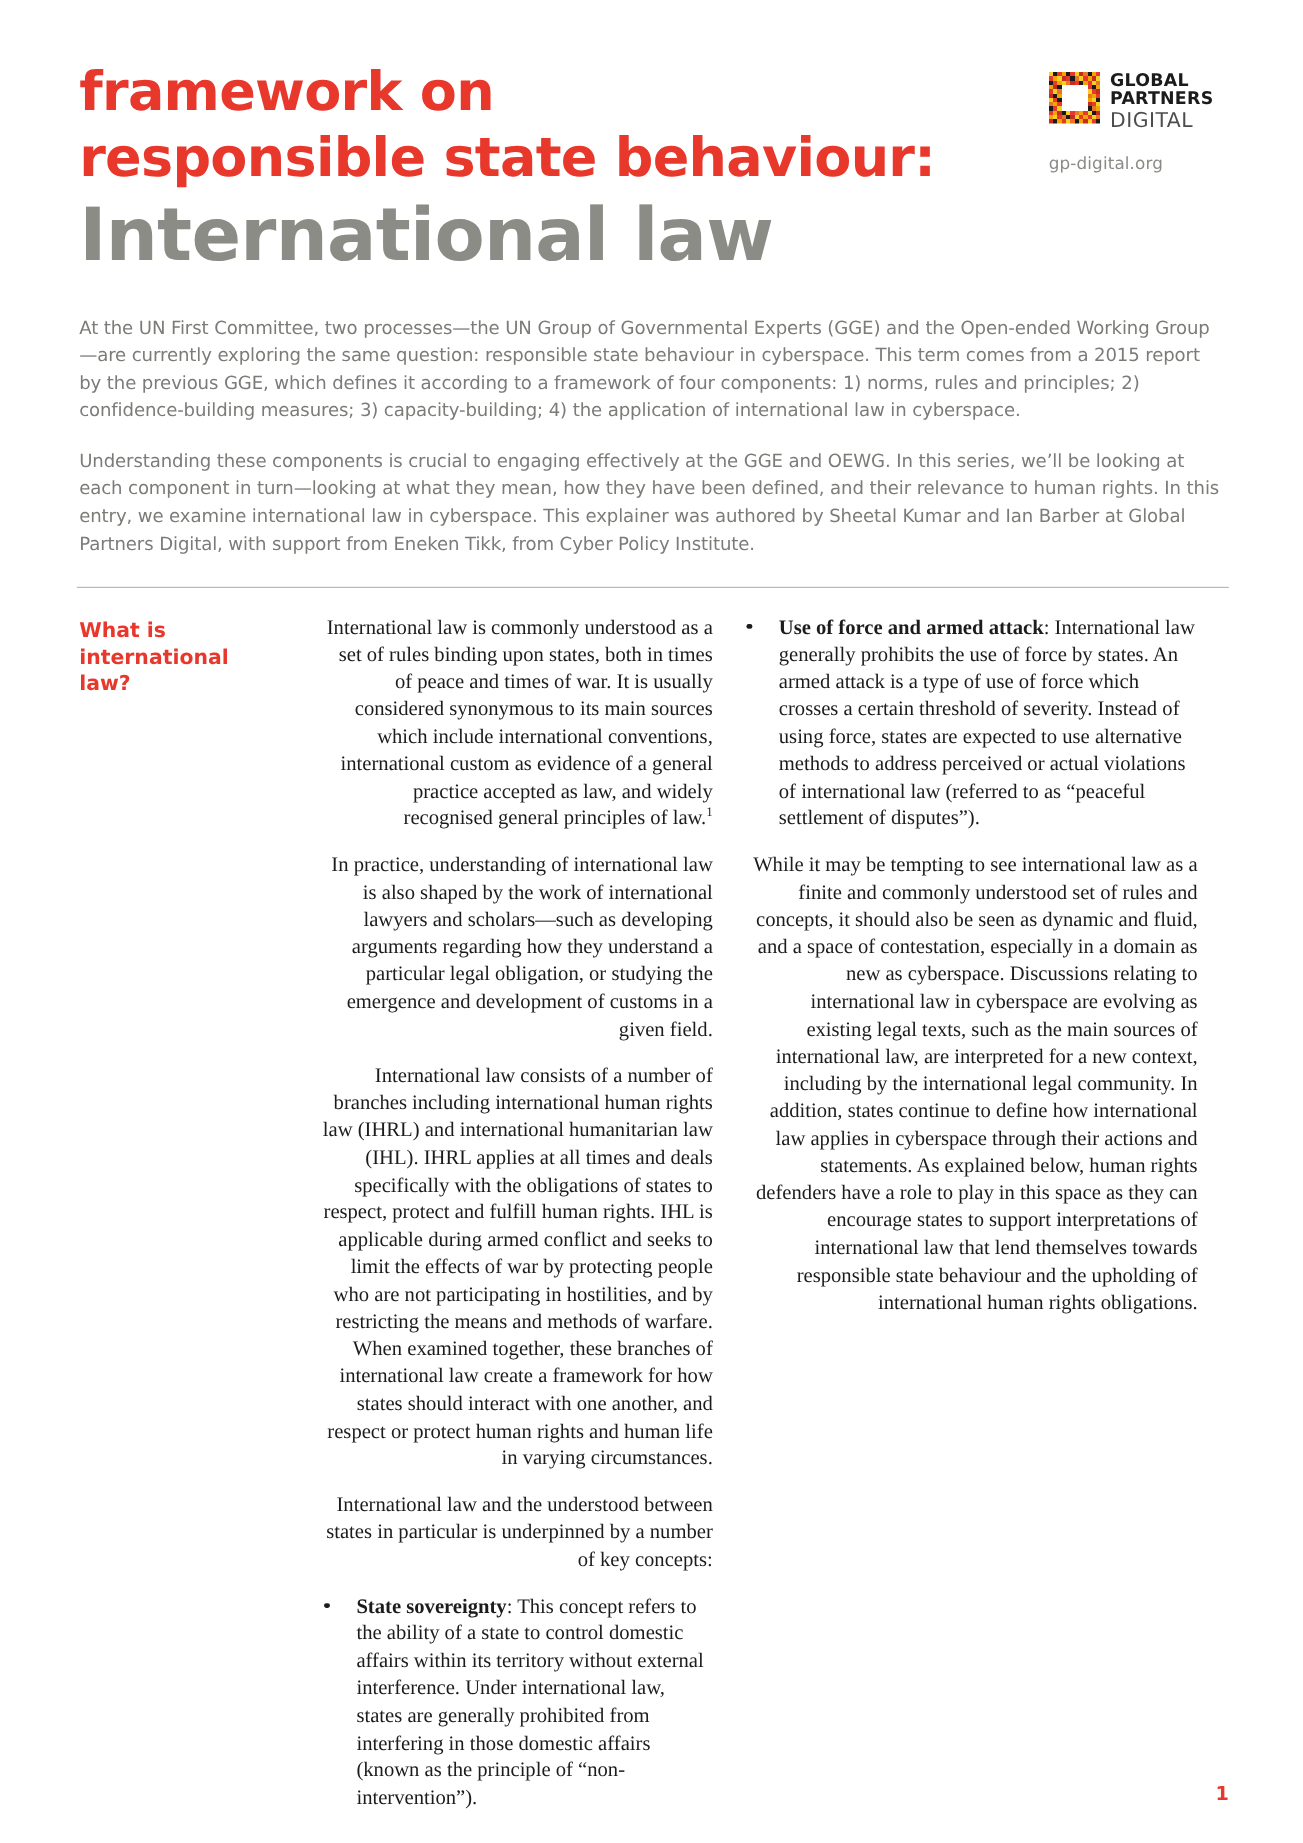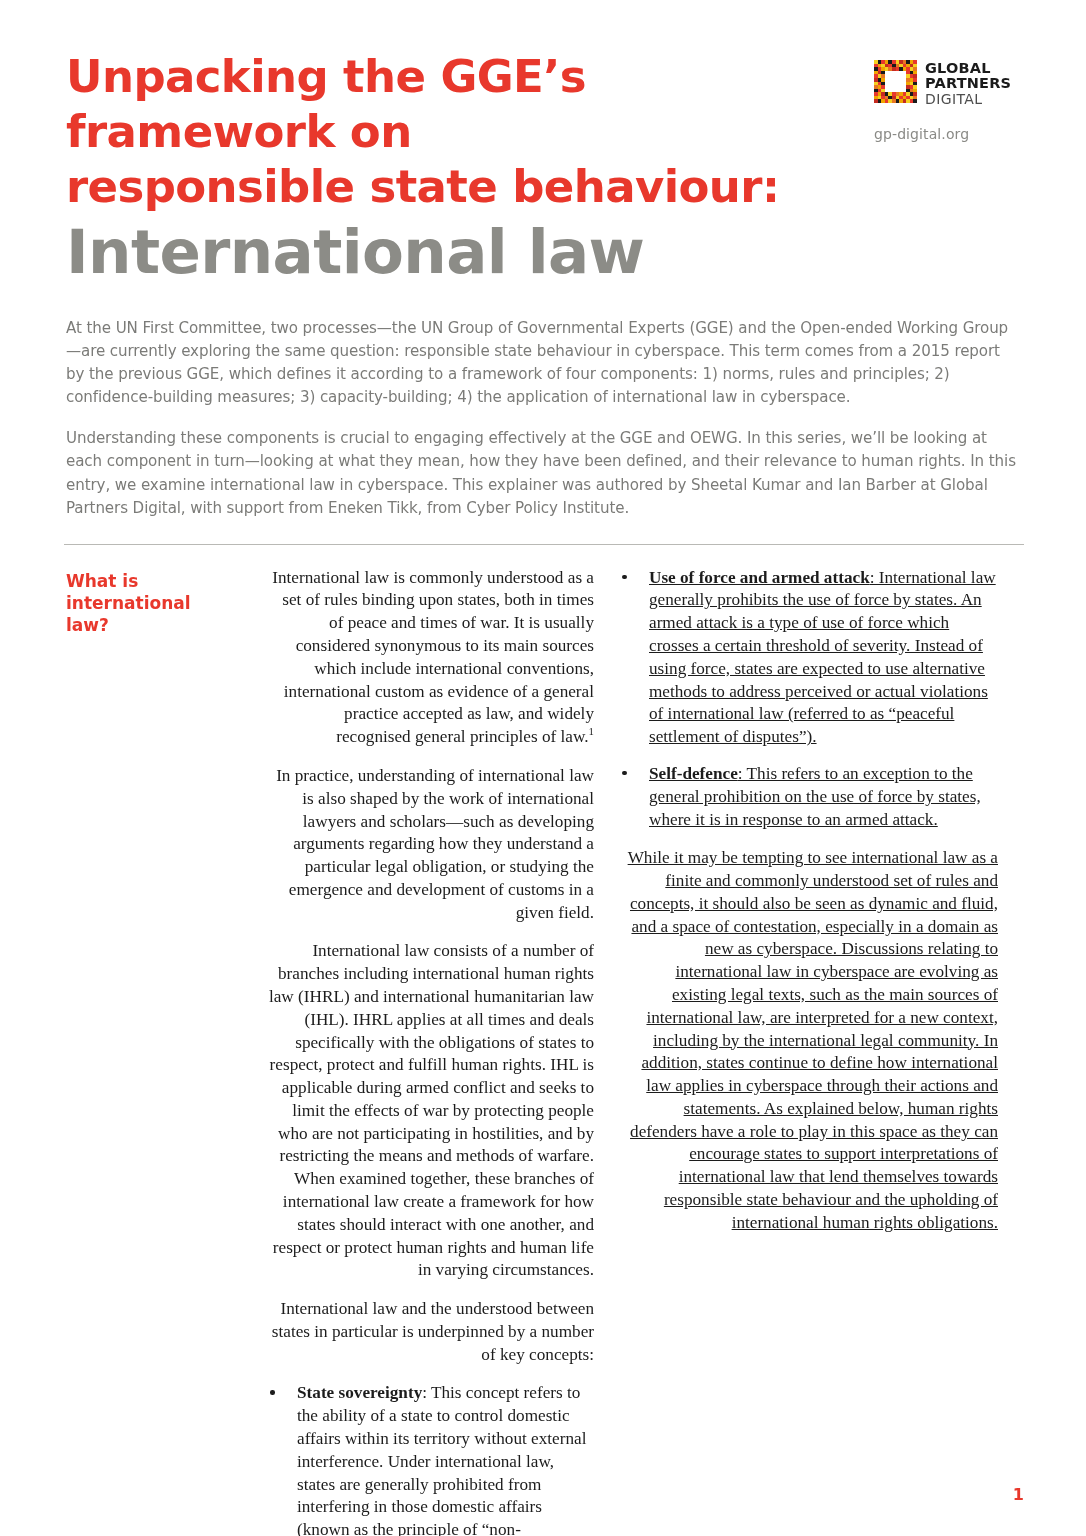--- a/index.html
+++ b/index.html
@@ -77,21 +77,21 @@
     padding-top: 1px;
   }
   .logo-global, .logo-partners {
     font-size: 14.5px;
     font-weight: bold;
     color: #1b1b1b;
     letter-spacing: 0.2px;
     display: block;
   }
   .logo-digital {
-    font-size: 14px;
+    font-size: 17px;
     font-weight: normal;
     color: #4d4d4d;
     letter-spacing: 0.4px;
     display: block;
   }
   .logo-url {
     margin-top: 19px;
     font-family: "DejaVu Sans", sans-serif;
     font-size: 14px;
     color: #8a8a86;
@@ -143,21 +143,20 @@
   .col-body {
     width: 352px;
     flex: 0 0 352px;
     padding-right: 24px;
     box-sizing: border-box;
   }
   .col-body2 {
     width: 380px;
     flex: 0 0 380px;
     box-sizing: border-box;
-    text-decoration: underline;
   }
   .col-body, .col-body2 {
     font-family: "Liberation Serif", "DejaVu Serif", serif;
     font-size: 17.2px;
     line-height: 1.325;
     color: #1c1c1c;
   }
   .col-body p, .col-body2 p {
     margin: 0 0 16px 0;
     text-align: right;
@@ -203,21 +202,20 @@
     color: #E8382C;
   }
 </style>
 </head>
 <body>
 
 <div class="page">
 
   <div class="header">
     <div class="title-block">
-      <h1 class="title-main">Unpacking the GGE’s</h1>
       <h1 class="title-main">framework on</h1>
       <h1 class="title-main">responsible state behaviour:</h1>
       <h2 class="title-sub">International law</h2>
     </div>
 
     <div class="logo-block">
       <div class="logo-row">
         <svg class="logo-mark" viewBox="0 0 12 12" shape-rendering="crispEdges">
           <rect x="0" y="0" width="12" height="12" fill="#ffffff"></rect>
 
@@ -377,23 +375,20 @@
           <span class="dot"></span><span class="bold-lead">State sovereignty</span><span>: This concept refers to the ability of a state to control domestic affairs within its territory without external interference. Under international law, states are generally prohibited from interfering in those domestic affairs (known as the principle of “non-intervention”).</span>
         </li>
       </ul>
     </div>
 
     <div class="col-body2">
       <ul class="bullets">
         <li>
           <span class="dot"></span><span class="bold-lead">Use of force and armed attack</span><span>: International law generally prohibits the use of force by states. An armed attack is a type of use of force which crosses a certain threshold of severity. Instead of using force, states are expected to use alternative methods to address perceived or actual violations of international law (referred to as “peaceful settlement of disputes”).</span>
         </li>
-        <li>
-          <span class="dot"></span><span class="bold-lead">Self-defence</span><span>: This refers to an exception to the general prohibition on the use of force by states, where it is in response to an armed attack.</span>
-        </li>
       </ul>
       <p>While it may be tempting to see international law as a finite and commonly understood set of rules and concepts, it should also be seen as dynamic and fluid, and a space of contestation, especially in a domain as new as cyberspace. Discussions relating to international law in cyberspace are evolving as existing legal texts, such as the main sources of international law, are interpreted for a new context, including by the international legal community. In addition, states continue to define how international law applies in cyberspace through their actions and statements. As explained below, human rights defenders have a role to play in this space as they can encourage states to support interpretations of international law that lend themselves towards responsible state behaviour and the upholding of international human rights obligations.</p>
     </div>
 
   </div>
 
   <div class="page-number">1</div>
 
 </div>
 

